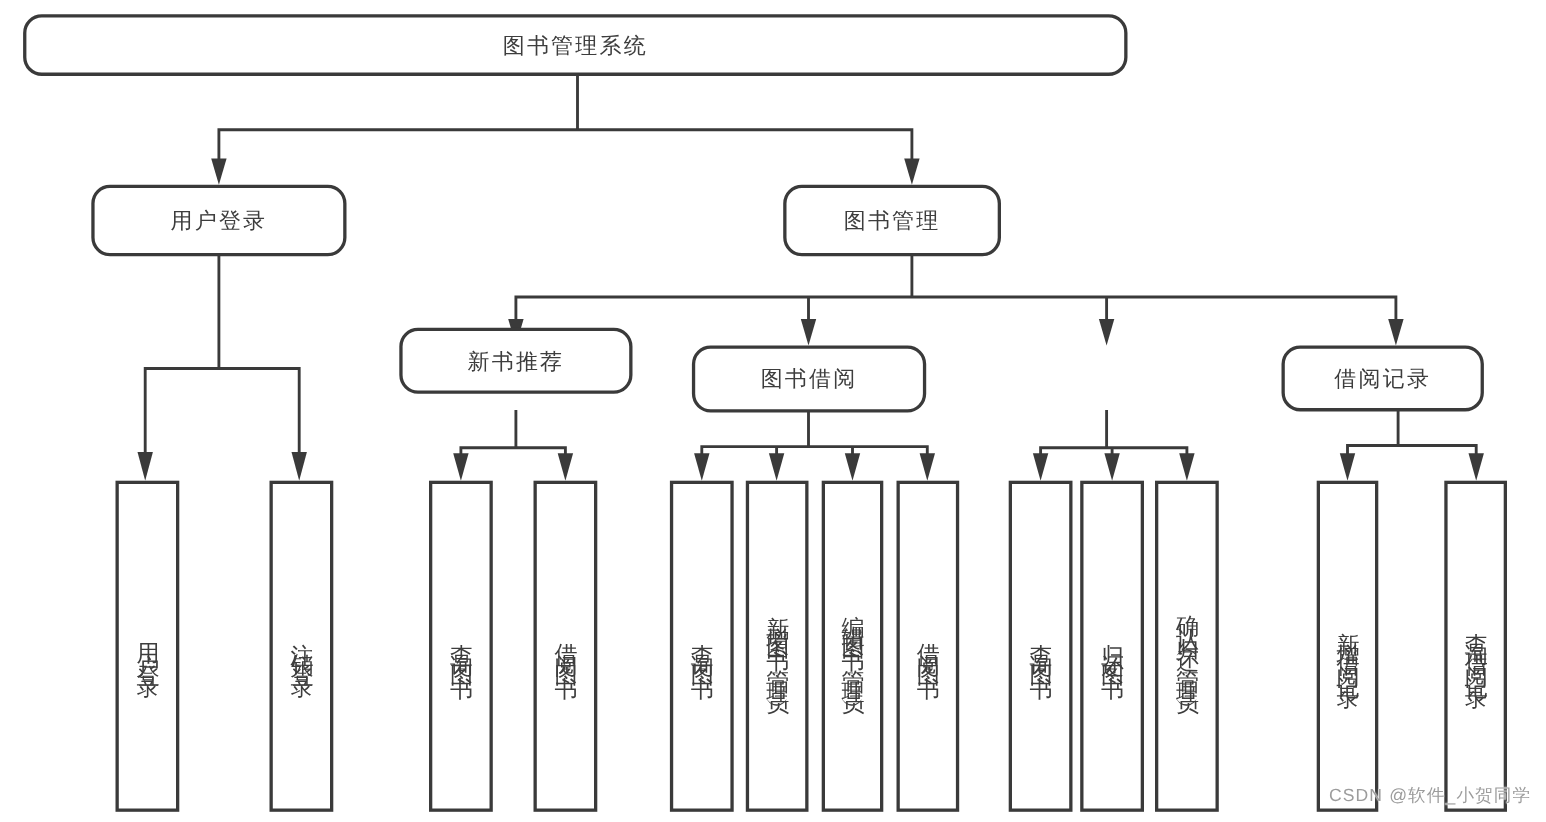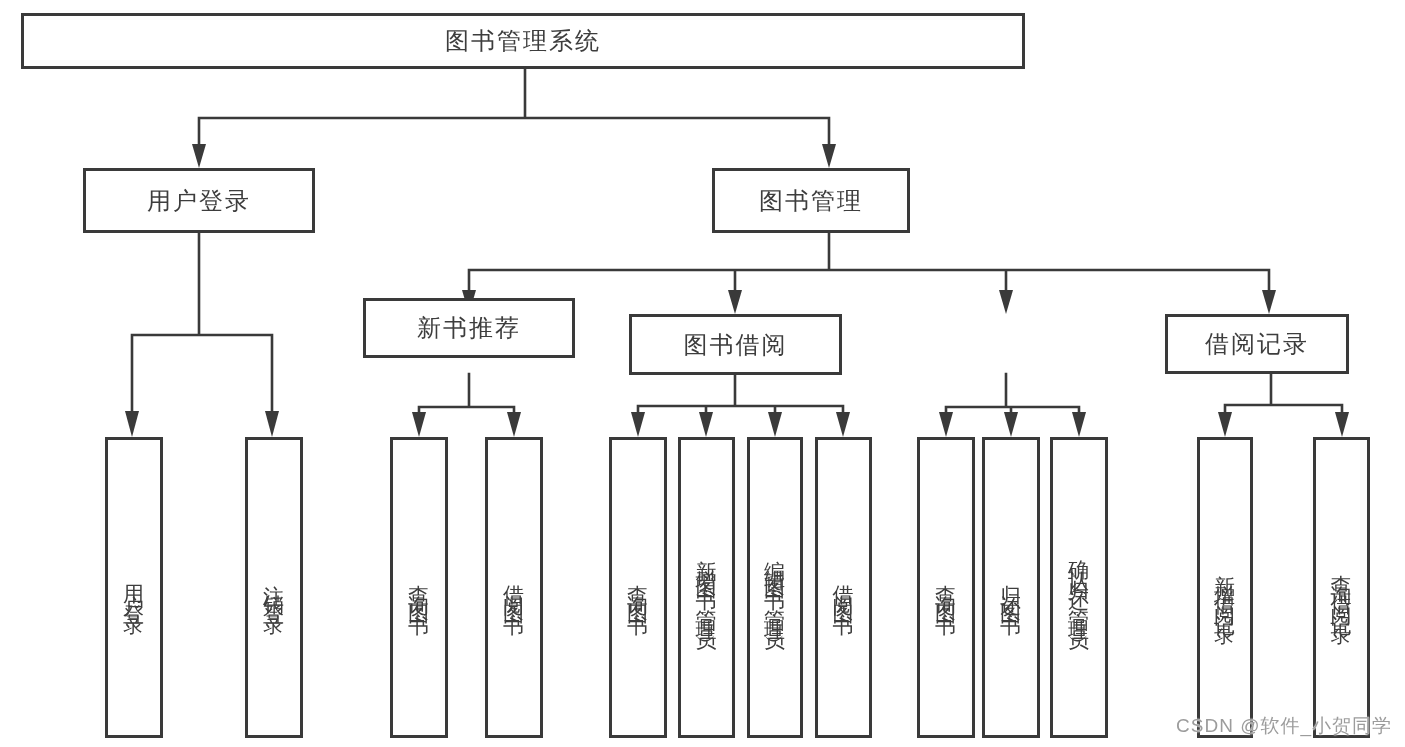--- a/index.html
+++ b/index.html
@@ -38,21 +38,21 @@
   .node {
     position: absolute;
     border: 3px solid var(--color-line);
     background: var(--color-background);
     display: flex;
     align-items: center;
     justify-content: center;
     color: var(--color-text);
   }
 
-  .hnode { font-size: 24px; letter-spacing: 2px; }
+  .hnode { font-size: 20px; letter-spacing: 2px; border-radius: 17px; }
   .hnode .lbl { white-space: nowrap; }
 
   .root-node { left: 21px; top: 13px; width: 1004px; height: 56px; }
 
   .leaf {
     top: 437px;
     height: 301px;
     font-size: 21px;
   }
   .leaf .lbl {
@@ -60,21 +60,21 @@
     text-orientation: mixed;
     letter-spacing: 10px;
     line-height: 1;
     max-height: 292px;
   }
 
   .watermark {
     position: absolute;
     right: 13px;
     top: 713px;
-    font-size: 19px;
+    font-size: 16px;
     letter-spacing: 1px;
     color: var(--color-watermark);
     text-shadow: 0 0 2px #ffffff, 0 0 1px #ffffff;
     white-space: nowrap;
     z-index: 5;
   }
 </style>
 </head>
 <body>
 

